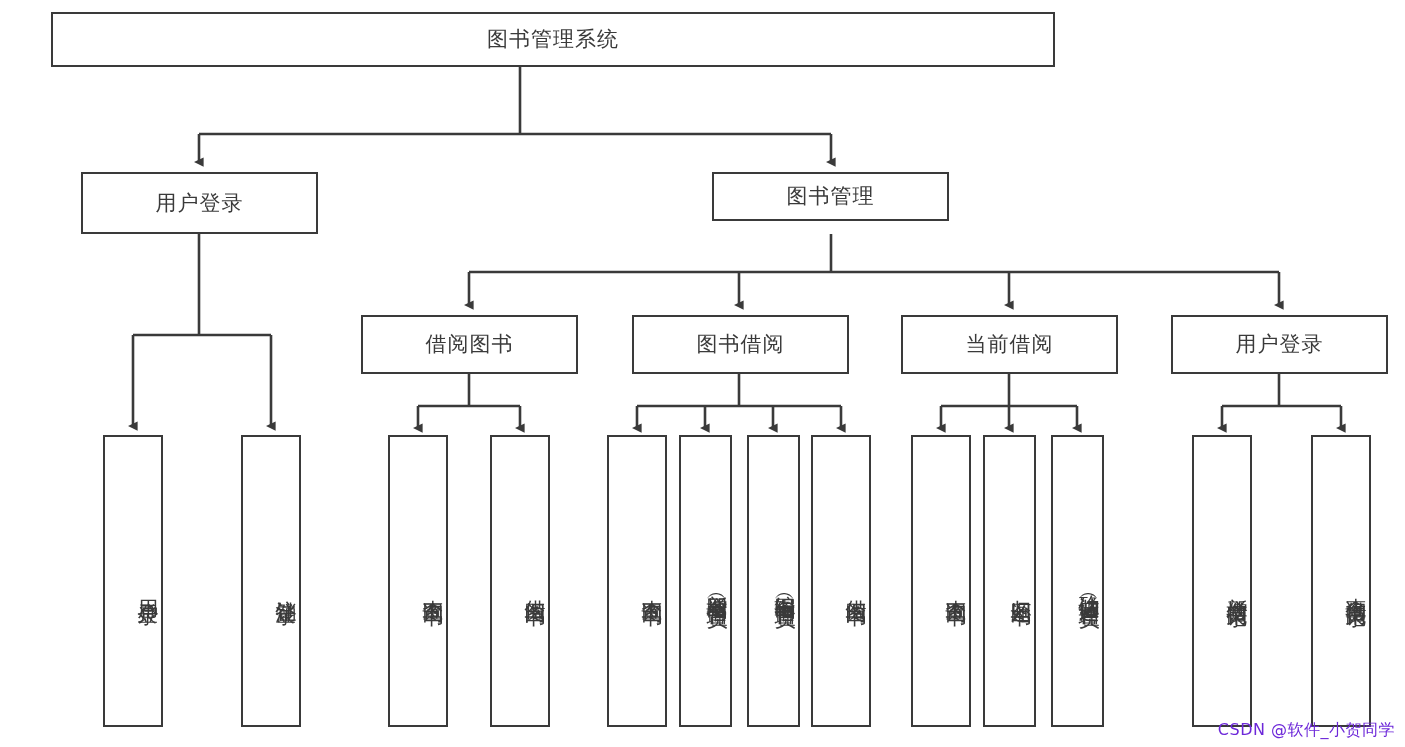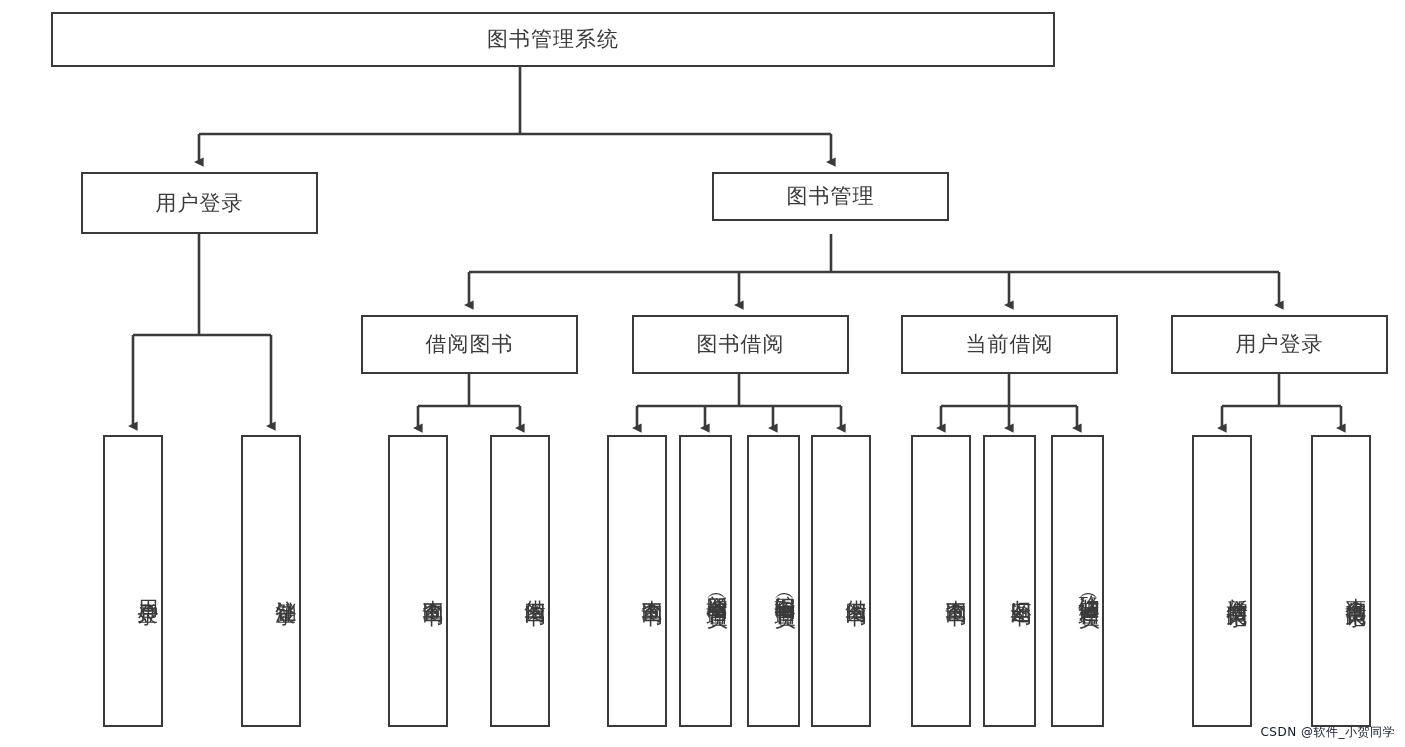--- a/index.html
+++ b/index.html
@@ -51,22 +51,22 @@
   .node.vert .lbl{
     writing-mode:vertical-rl;
     text-orientation:upright;
     display:block;
   }
   .node .lbl{ display:block; }
   #watermark{
     position:absolute;
     right:10px;
     bottom:6px;
-    font-size:12px;
-    color:#0f172a;
+    font-size:16px;
+    color:#6d28d9;
     letter-spacing:0.5px;
     z-index:5;
     white-space:nowrap;
     font-family:"DejaVu Sans","Liberation Sans",sans-serif;
   }
 </style>
 </head>
 <body>
 
 <div id="canvas">

